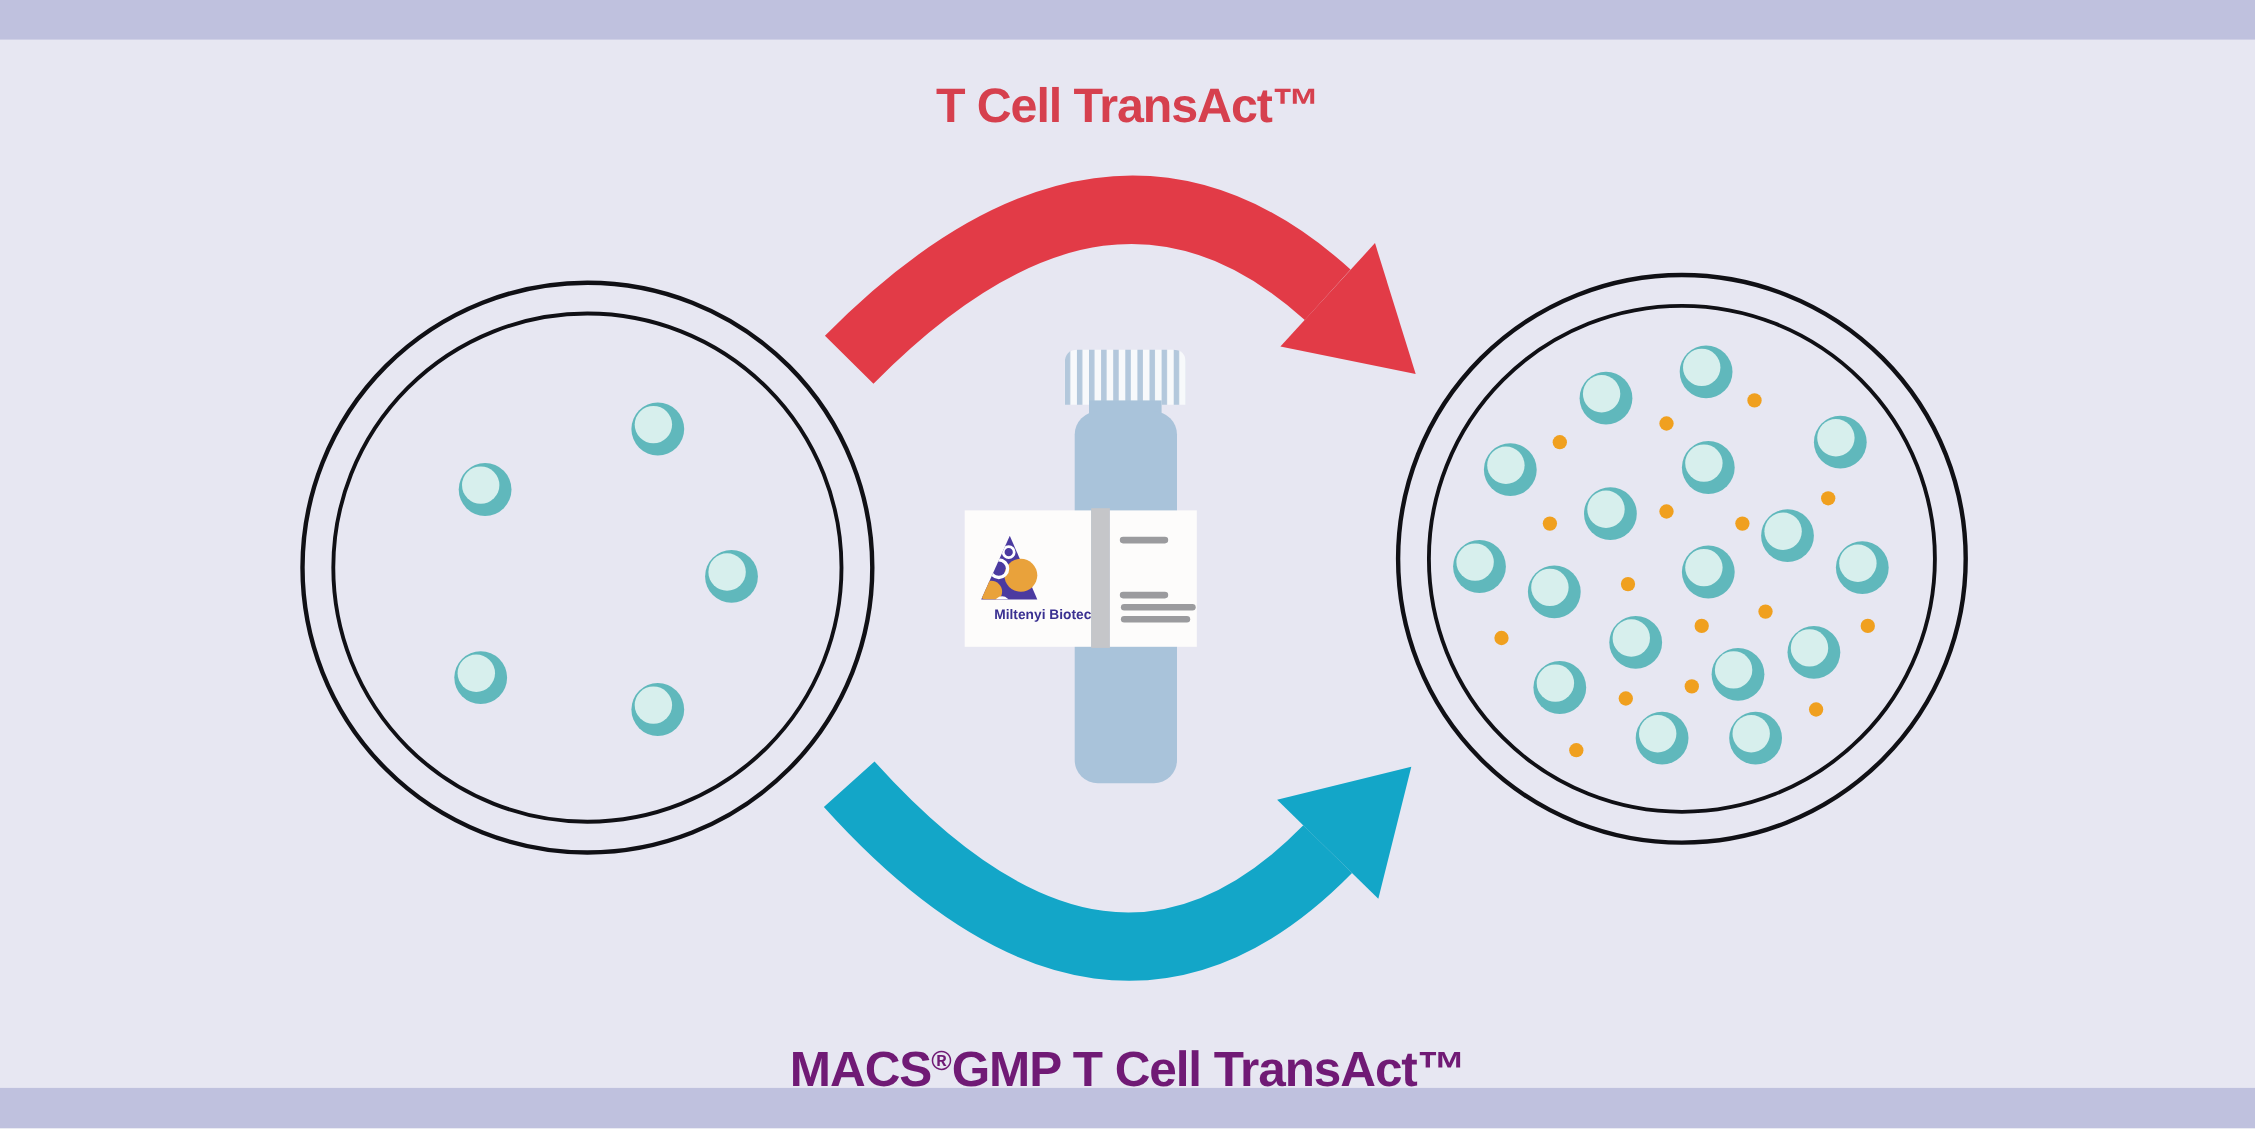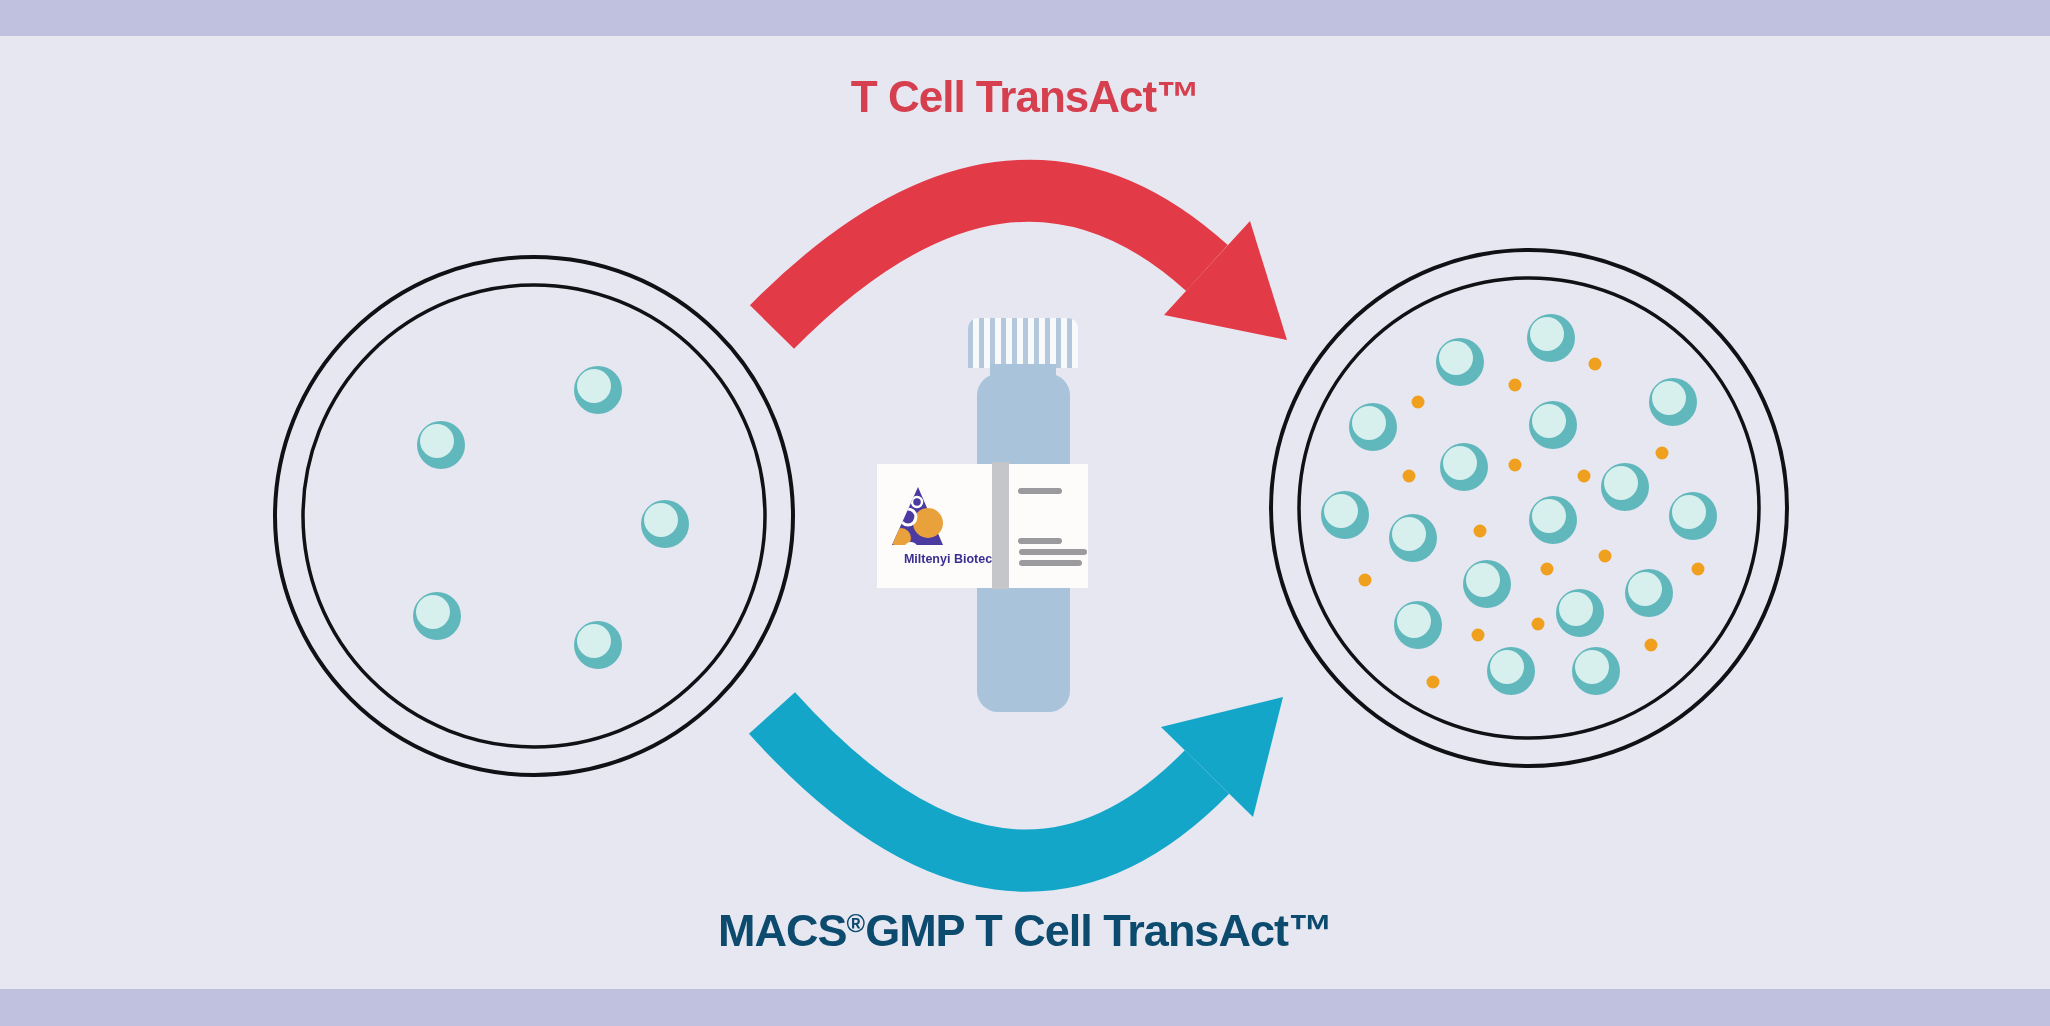--- a/index.html
+++ b/index.html
@@ -27,21 +27,21 @@
 </head>
 <body>
 
 <div class="stage" style="background: rgb(231, 231, 242);">
 
   <div class="bar bar-top" style="background: rgb(191, 193, 222);"></div>
   <div class="bar bar-bottom" style="background: rgb(191, 193, 222);"></div>
 
   <div class="title title-top" style="color: rgb(214, 64, 78);">T Cell TransAct™</div>
 
-  <div class="title title-bottom" style="color: #0c4a6e;">
+  <div class="title title-bottom" style="color: #701a75; margin-top: 42px;">
     <span>MACS</span><span class="reg">®</span><span>GMP T Cell TransAct™</span>
   </div>
 
   <svg class="scene" width="2050" height="1026" viewBox="0 0 2050 1026">
 
     <defs>
       <pattern id="capStripes" patternUnits="userSpaceOnUse" x="968" y="318" width="11" height="50">
         <rect width="11" height="50" fill="#B3C8DC"></rect>
         <rect x="5" width="6" height="50" fill="#F7F9FB"></rect>
       </pattern>

